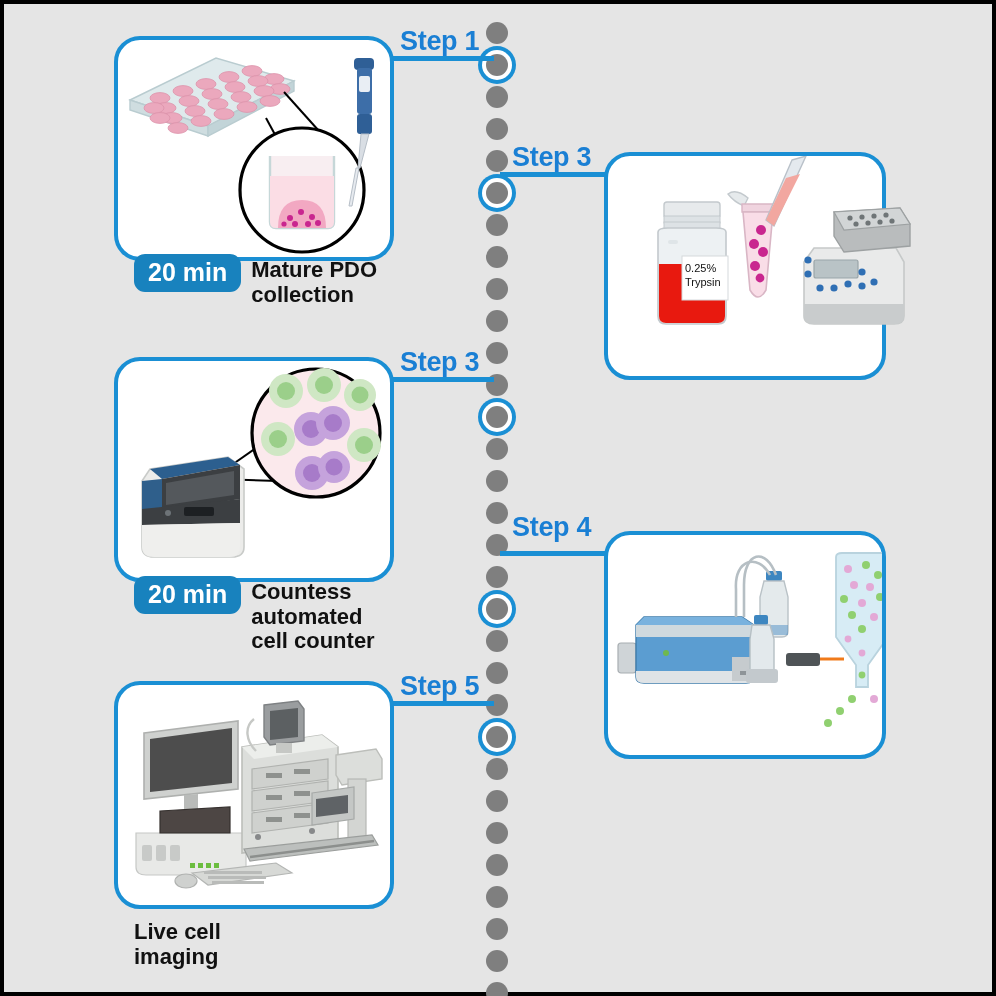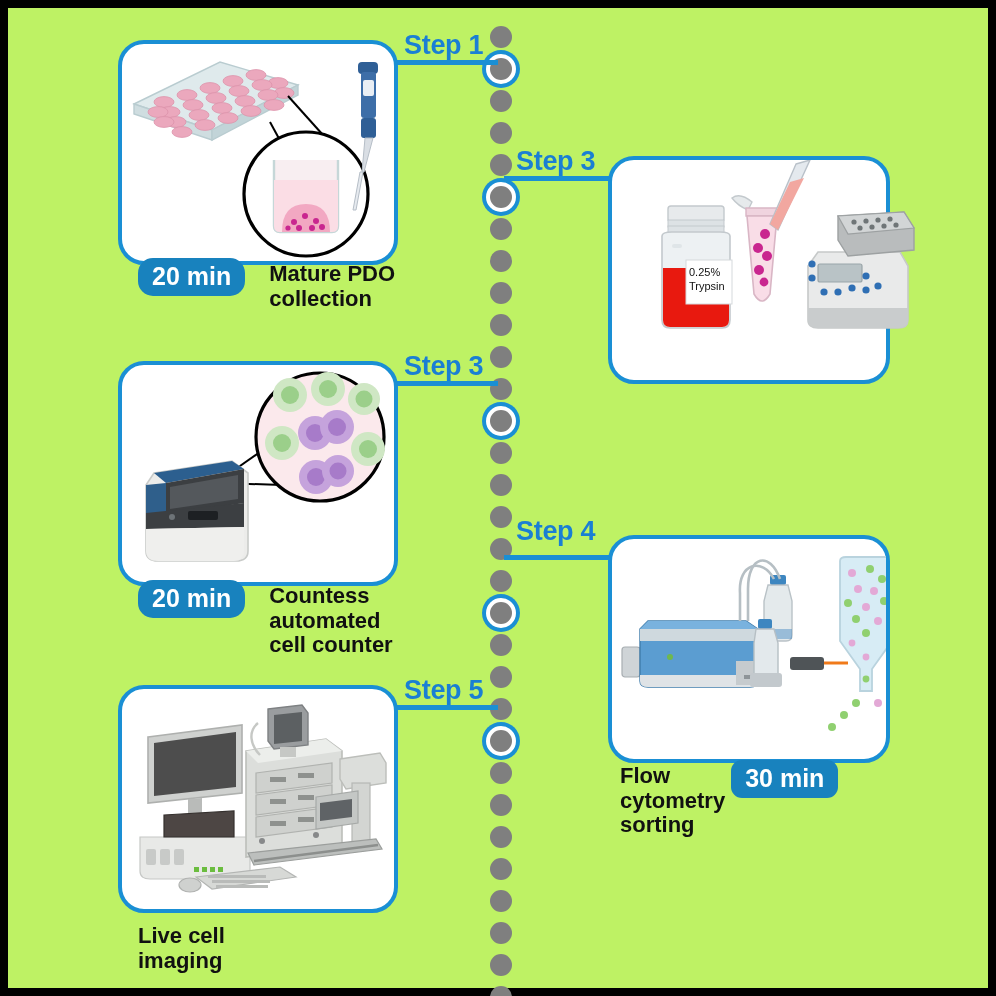--- a/index.html
+++ b/index.html
@@ -1,20 +1,20 @@
 <!DOCTYPE html>
 <html><head>
 <meta charset="utf-8">
 <title>PDO Workflow Timeline</title>
 <style>
   html,body{margin:0;padding:0;background:#fff;}
   body{width:996px;height:996px;overflow:hidden;font-family:"Liberation Sans",sans-serif;}
 
   #figure{position:relative;width:996px;height:996px;box-sizing:border-box;
-          border:8px solid #000000;background:#bef264;}
+          border:4px solid #000000;background:#e5e5e5;}
 
   
   #timeline{position:absolute;left:478px;top:0;width:30px;height:996px;}
   .tl-dot{position:absolute;left:4px;width:22px;height:22px;border-radius:50%;
           background:#7f7f7f;}
   .tl-dot.major{background:#7f7f7f;box-shadow:0 0 0 4px #ffffff,0 0 0 8px #1a8fd4;}
 
   
   .card{position:absolute;box-sizing:border-box;border:4px solid #1a8fd4;
         border-radius:26px;background:#fff;}
@@ -24,21 +24,21 @@
   .step-label{position:absolute;font-size:27px;font-weight:bold;color:#1a7fd4;
               letter-spacing:-0.3px;white-space:nowrap;}
 
   
   .caption{position:absolute;display:flex;align-items:flex-start;white-space:nowrap;}
   .time-badge{background:#1882be;color:#fff;font-size:25px;font-weight:bold;
               border-radius:11px;padding:5px 14px 7px 14px;line-height:1.05;
               display:inline-block;}
   .cap-text{font-size:22px;font-weight:bold;color:#111;line-height:1.12;
             padding-top:4px;white-space:pre-line;}
-  .cap-left .time-badge{margin-right:24px;border-radius:15px;}
+  .cap-left .time-badge{margin-right:10px;}
   .cap-right .time-badge{margin-left:6px;}
   .cap-right .cap-text{text-align:left;}
 
   svg{display:block;}
 </style>
 </head>
 <body>
 
 <div id="figure">
 
@@ -329,26 +329,20 @@
         <g fill="#e3a9d6">
           <circle cx="38" cy="146" r="4"></circle>
             <circle cx="52" cy="156" r="4"></circle>
           <circle cx="66" cy="164" r="4"></circle>
             <circle cx="80" cy="172" r="4"></circle>
         </g>
       </g>
     </svg>
   </div>
 
-  <div class="caption cap-right" style="left:612px;top:752px;">
-    <span class="cap-text">Flow
-cytometry
-sorting</span>
-    <span class="time-badge">30 min</span>
-  </div>
 
   <div class="connector" style="left:385px;top:697px;width:105px;"></div>
   <div class="step-label" style="left:396px;top:667px;">Step 5</div>
 
   <div class="card" style="left:110px;top:677px;width:280px;height:228px;">
     <svg width="272" height="220" viewBox="0 0 272 220">
       <g transform="translate(8,22)">
 
         <path d="M10 126 L120 126 L120 160 Q120 168 110 168 L20 168 Q10 168 10 160 Z" fill="#e8e9e7" stroke="#c6c8c6" stroke-width="1.2"></path>
         <rect x="16" y="138" width="10" height="16" rx="2" fill="#c8cac8"></rect>

